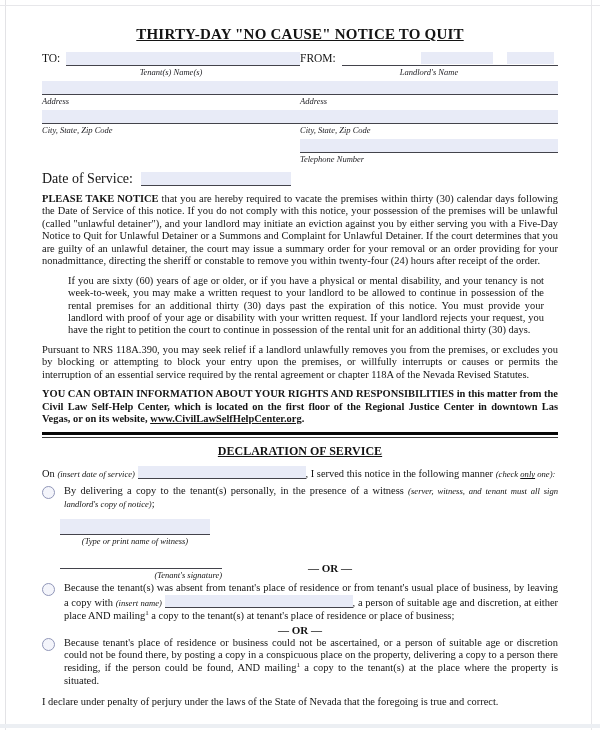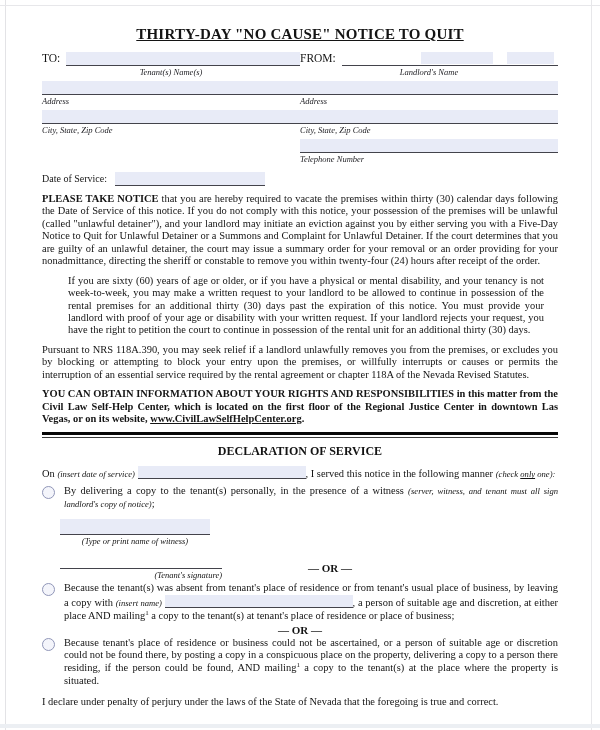--- a/index.html
+++ b/index.html
@@ -30,32 +30,32 @@
   .hl { background:#e8ebf7; }
   .full { width:100%; margin-top:4px; }
   .cap { font-style:italic; font-size:8.5px; color:#1d1d22; line-height:10px; margin-top:1px; }
   .cap.center { text-align:center; }
   .fline.split { display:flex; background:transparent; justify-content:flex-end; gap:14px; padding-right:4px; }
   .fline.split .seg { background:#e8ebf7; height:12px; }
   .seg.s1 { width:34%; }
   .seg.s2 { width:22%; }
 
   .dos-row { display:flex; align-items:flex-end; gap:8px; margin-top:7px; }
-  .dos-row .plabel { font-size:10px; }
+  .dos-row .plabel { font-size:14px; }
   .dos-field { width:150px; }
 
   p.body { font-size:10.45px; line-height:1.19; text-align:justify; margin:7px 0 0 0; }
   p.indent { margin-left:26px; margin-right:14px; }
   p.bold { font-weight:bold; }
   .url { text-decoration:underline; font-weight:bold; cursor:pointer; }
 
   .rule-thick { height:2px; border-top:3px solid #070707; border-bottom:1px solid #3a3a3a; margin:7px 0 6px 0; }
 
   .decl-heading { text-align:center; font-size:12px; font-weight:bold; margin-top:2px; }
-  .decl-heading .u { }
+  .decl-heading .u { text-decoration:underline; }
 
   .hint { font-style:italic; font-size:8.6px; }
   .hint .u { text-decoration:underline; }
   .blank { display:inline-block; border-bottom:1px solid #43434b; height:12px; vertical-align:-2px; }
   .w170 { width:168px; }
   .w190 { width:188px; }
 
   .option { display:flex; gap:9px; margin-top:4px; }
   .radio { width:13px; height:13px; border-radius:50%; border:1.6px solid #9096b8; background:#f4f5fb; flex:none; margin-top:1px; box-sizing:border-box; }
   .option-text { flex:1; font-size:10.45px; line-height:1.22; text-align:justify; }

